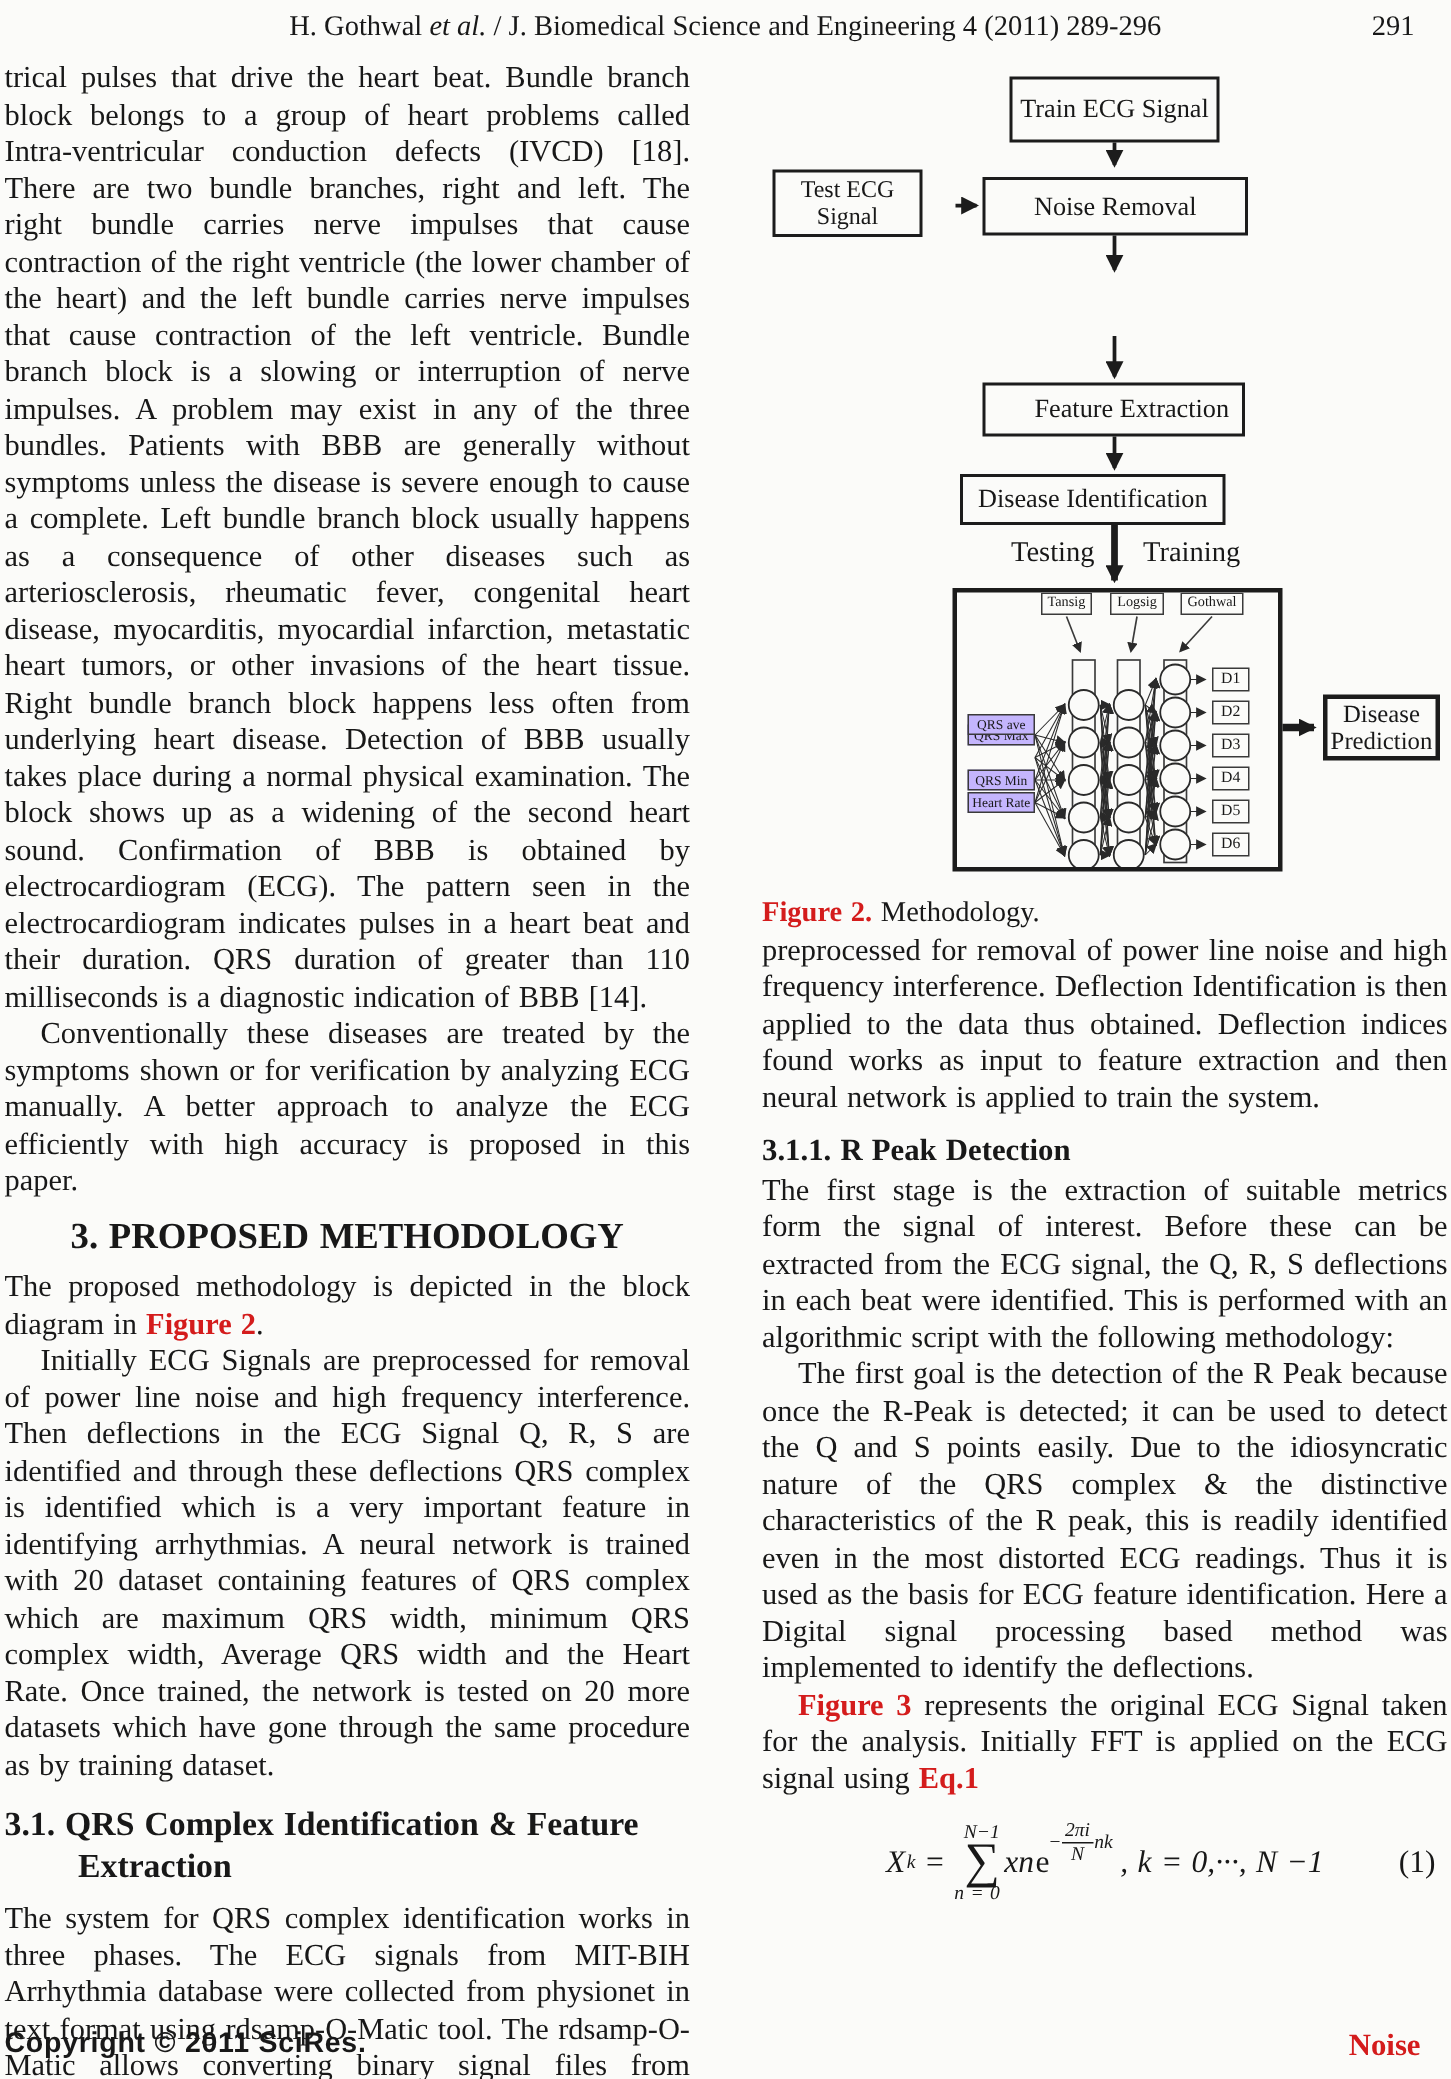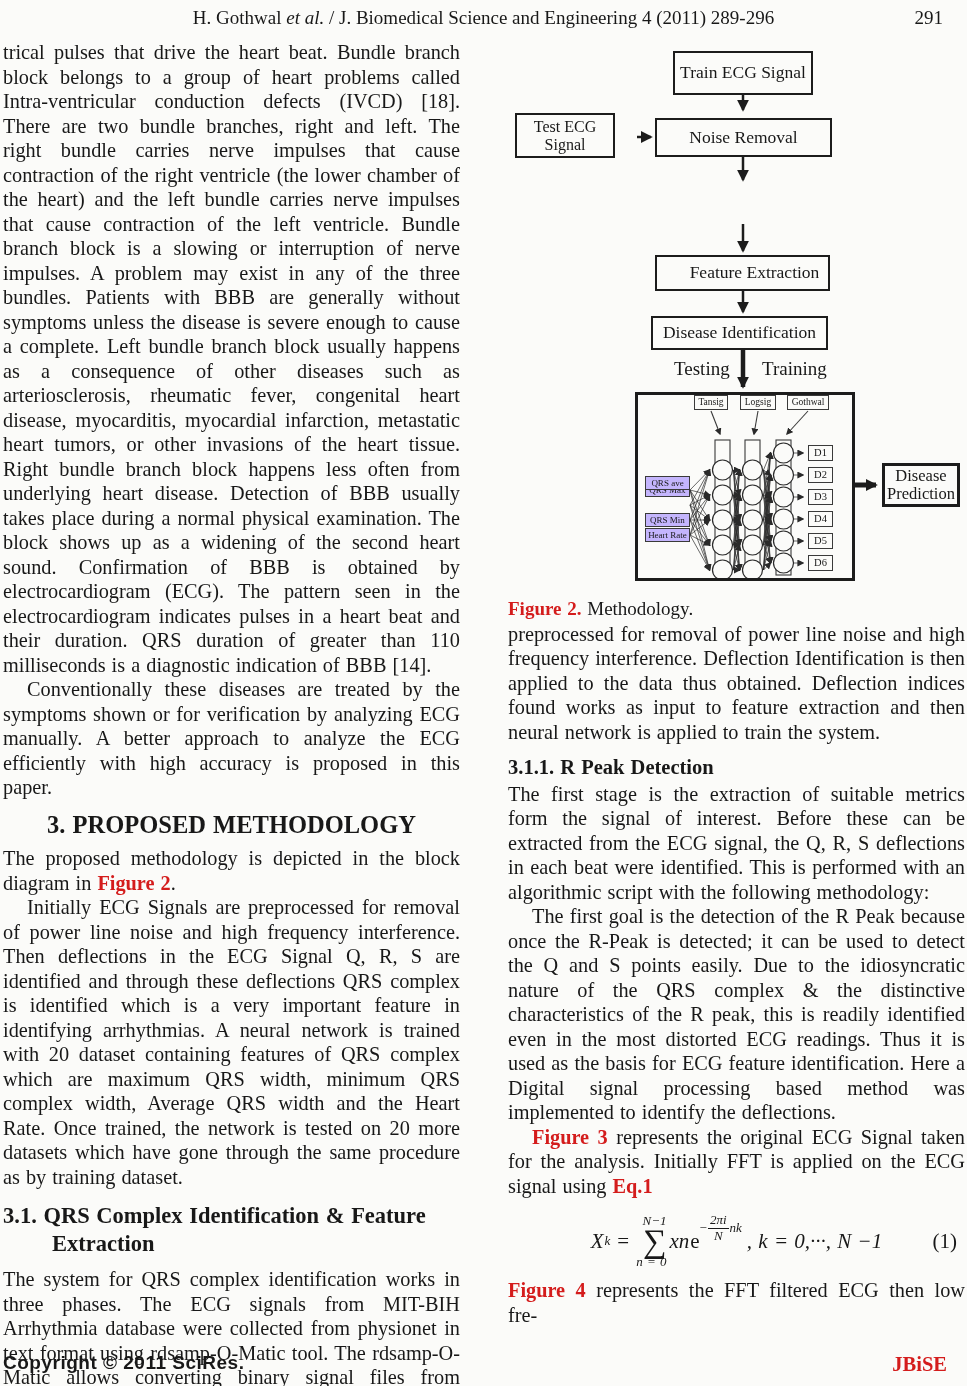--- a/index.html
+++ b/index.html
@@ -32,21 +32,21 @@
   
   .fig { position:relative; height:557px; text-align:left; word-spacing:0; }
   .figsvg { position:absolute; left:0; top:0; width:457px; height:557px; }
   .fbox { position:absolute; border:2px solid #1c1c1c; display:flex; align-items:center;
           justify-content:center; text-align:center; font-size:17.5px; line-height:1.1; }
   #b-train { left:165px; top:11px;  width:140px; height:44px; }
   #b-test  { left:7px;   top:73px;  width:100px; height:45px; font-size:16px; }
   #b-noise { left:147px; top:78px;  width:177px; height:39px; }
   #b-defl  { left:147px; top:144px; width:175px; height:40px; }
   #b-feat  { left:147px; top:215px; width:175px; height:36px;padding-left:24px; }
-  #b-disid { left:143px; top:276px; width:177px; height:34px;text-align:right; }
+  #b-disid { left:132px; top:276px; width:177px; height:34px;text-align:right; }
   #b-nn    { left:127px; top:352px; width:220px; height:189px; border-width:3px; }
   #b-pred  { left:374px; top:423px; width:78px;  height:44px;  border-width:3px; font-size:16.5px; }
   .lab { position:absolute; font-size:19px; }
   #lab-testing  { left:166px; top:317px; }
   #lab-training { left:254px; top:317px; }
   .act { position:absolute; border:1.5px solid #3a3a3a; font-size:9.5px; display:flex;
          align-items:center; justify-content:center; background:#fbfbf9; }
   #act-tansig  { left:186px; top:355px; width:34px; height:15px; }
   #act-logsig  { left:232px; top:355px; width:36px; height:15px; }
   #act-purelin { left:279px; top:355px; width:42px; height:15px; }
@@ -277,19 +277,18 @@
             <span class="fnum eqi">2πi</span>
             <span class="eqi">N</span>
           </span>
           <span class="eqi">nk</span>
         </span>
         <span class="eqtail">, k = 0,···, N −1</span>
       </span>
       <span class="eqnum">(1)</span>
     </div>
 
-    <p><span class="ref">Figure 4</span><span> represents the FFT filtered ECG then low fre-</span></p>
   </div>
 
   <div class="foot-copy">Copyright © 2011 SciRes.</div>
-  <div class="foot-logo">JBiSE</div>
+  <div class="foot-logo">Noise</div>
 
 </div>
 
 </body></html>

